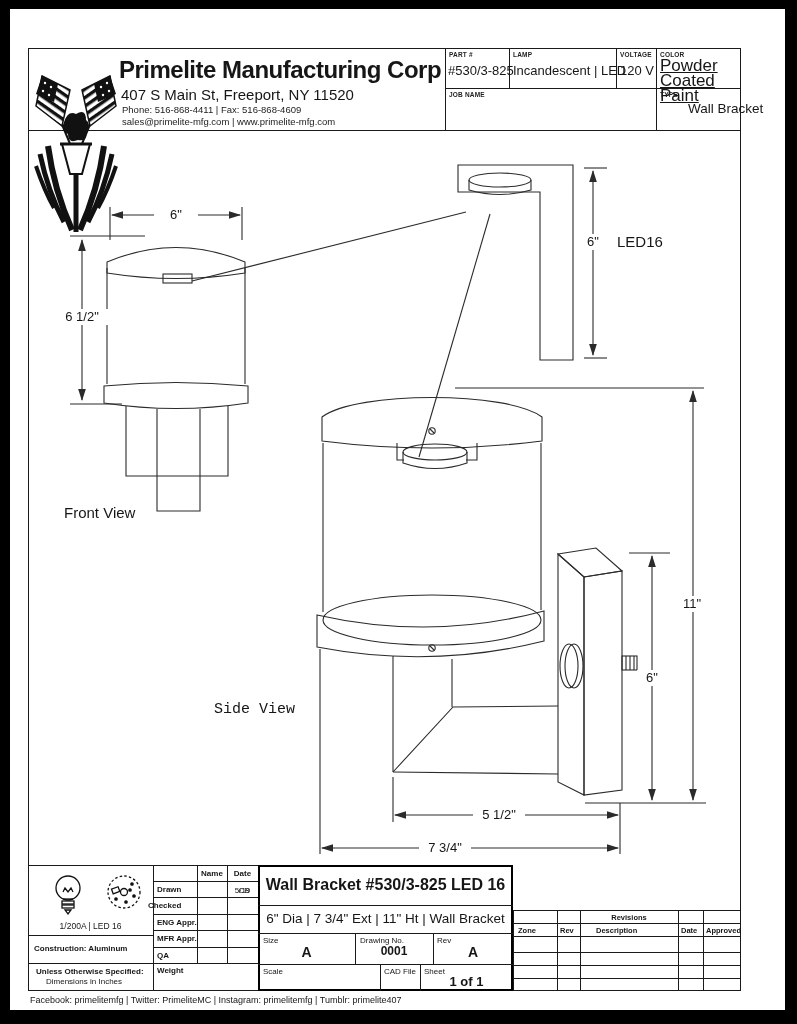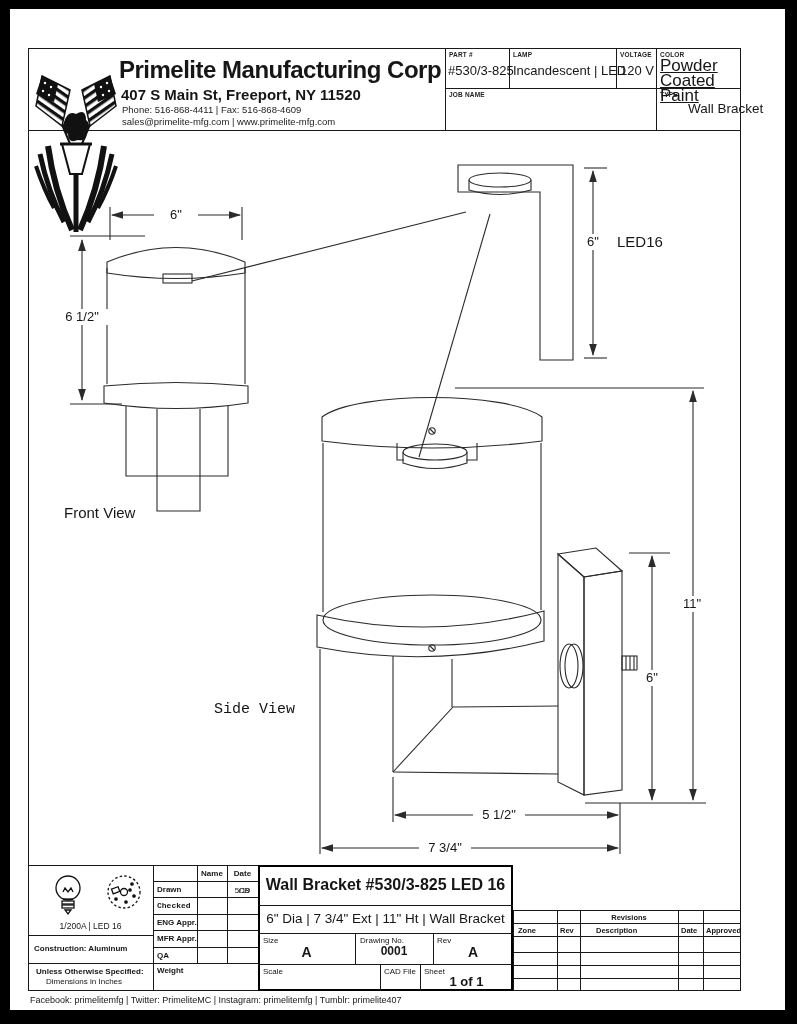--- a/index.html
+++ b/index.html
@@ -75,21 +75,21 @@
     <path d="M12,104 Q20,142 36,172" stroke-width="5"></path>
     <path d="M8,116 Q16,140 26,158" stroke-width="4"></path>
     <path d="M76,96 Q70,140 52,180" stroke-width="6"></path>
     <path d="M84,104 Q76,142 60,172" stroke-width="5"></path>
     <path d="M88,116 Q80,140 70,158" stroke-width="4"></path>
     <line x1="48" y1="124" x2="48" y2="182" stroke-width="5"></line>
   </g>
 </svg>
 
 <div class="abs company-name" style="left:119px;top:56px;">Primelite Manufacturing Corp</div>
-<div class="abs company-address" style="left:121px;top:86px;font-weight:bold;">407 S Main St, Freeport, NY 11520</div>
+<div class="abs company-address" style="left:121px;top:86px;">407 S Main St, Freeport, NY 11520</div>
 <div class="abs company-small" style="left:122px;top:104px;">Phone: 516-868-4411 | Fax: 516-868-4609</div>
 <div class="abs company-small" style="left:122px;top:116px;">sales@primelite-mfg.com | www.primelite-mfg.com</div>
 
 <div class="abs flabel" style="left:449px;top:51px;">PART #</div>
 <div class="abs fvalue" style="left:448px;top:63px;">#530/3-825</div>
 <div class="abs flabel" style="left:513px;top:51px;">LAMP</div>
 <div class="abs fvalue" style="left:513px;top:63px;">Incandescent | LED</div>
 <div class="abs flabel" style="left:620px;top:51px;">VOLTAGE</div>
 <div class="abs fvalue" style="left:620px;top:63px;">120 V</div>
 <div class="abs flabel" style="left:660px;top:51px;">COLOR</div>
@@ -229,21 +229,21 @@
 <div class="abs tb-small tb-center" style="left:28px;top:921px;width:125px;font-size:8.5px;">1/200A | LED 16</div>
 <div class="abs tb-small-b" style="left:34px;top:944px;">Construction: Aluminum</div>
 <div class="abs tb-small-b" style="left:36px;top:967px;">Unless Otherwise Specified:</div>
 <div class="abs tb-small" style="left:46px;top:977px;">Dimensions in Inches</div>
 
 <div class="abs tb-small-b tb-center" style="left:197px;top:869px;width:30px;">Name</div>
 <div class="abs tb-small-b tb-center" style="left:227px;top:869px;width:31px;">Date</div>
 <div class="abs tb-small-b" style="left:157px;top:885px;">Drawn</div>
 <div class="abs tb-small tb-center" style="left:197px;top:886px;width:30px;margin-left:32px;">CB</div>
 <div class="abs tb-small tb-center" style="left:227px;top:886px;width:31px;">5/19</div>
-<div class="abs tb-small-b" style="left:157px;top:901px;font-family:Liberation Mono, monospace;">Checked</div>
+<div class="abs tb-small-b" style="left:148px;top:901px;">Checked</div>
 <div class="abs tb-small-b" style="left:157px;top:918px;">ENG Appr.</div>
 <div class="abs tb-small-b" style="left:157px;top:934px;">MFR Appr.</div>
 <div class="abs tb-small-b" style="left:157px;top:951px;">QA</div>
 <div class="abs tb-small-b" style="left:157px;top:966px;text-align:right;">Weight</div>
 
 <div class="abs" style="left:258px;top:865px;width:255px;height:126px;border:2px solid #000;"></div>
 <div class="abs hline" style="left:258px;top:905px;width:255px;"></div>
 <div class="abs hline" style="left:258px;top:933px;width:255px;"></div>
 <div class="abs hline" style="left:258px;top:964px;width:255px;"></div>
 <div class="abs vline" style="left:355px;top:933px;height:31px;"></div>

